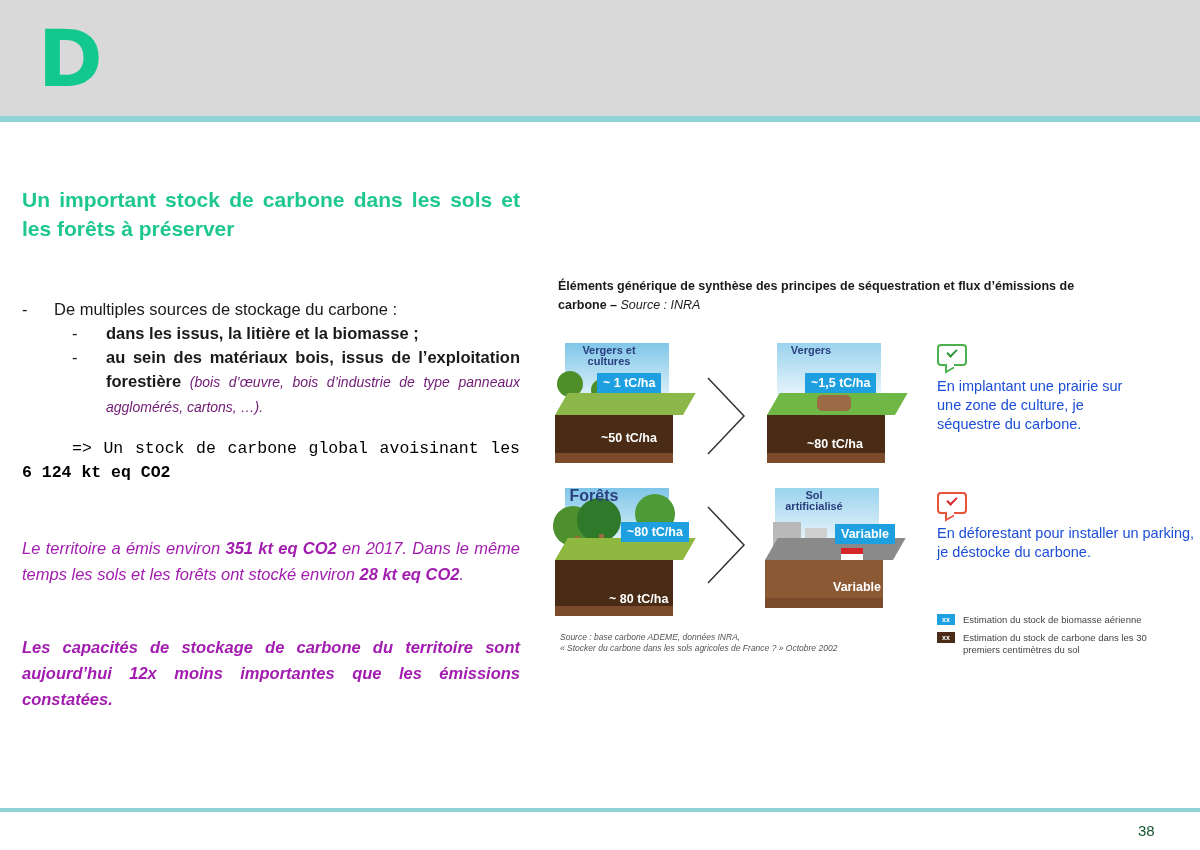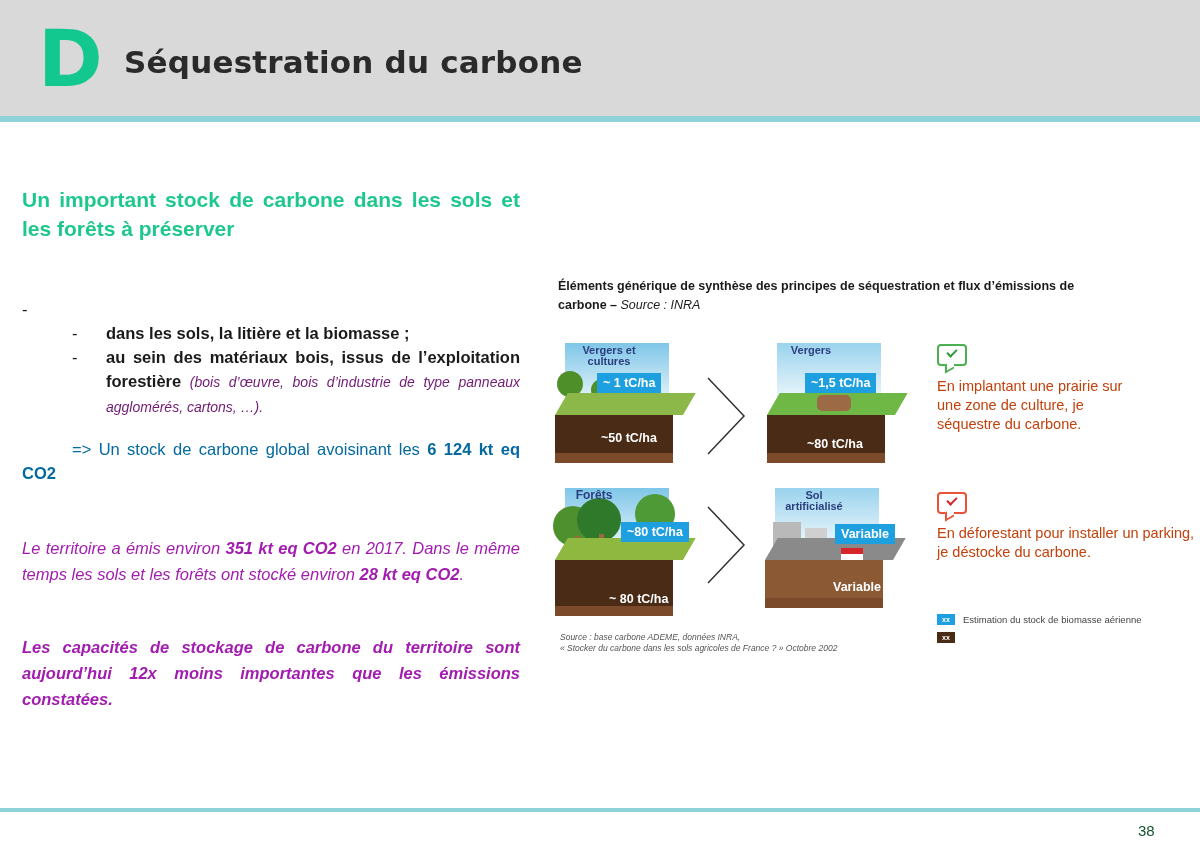--- a/index.html
+++ b/index.html
@@ -15,21 +15,21 @@
 
   .bullets { position: absolute; left: 22px; top: 297px; width: 498px; font-size: 16.5px; line-height: 24px; color: #1a1a1a; }
   .b1 { display: flex; }
   .b1 .dash { width: 32px; flex: none; }
   .b2 { display: flex; margin-left: 50px; }
   .b2 .dash { width: 34px; flex: none; }
   .b2-text { text-align: justify; text-align-last: left; }
   .b2-text b { font-weight: bold; }
   .b2-text i { font-size: 14px; color: #701a75; }
 
-  .conclusion { position: absolute; left: 22px; top: 437px; width: 498px; font-size: 16.5px; line-height: 24px; text-align: justify; text-align-last: left; color: #0369a1; text-indent: 50px; }
+  .conclusion { position: absolute; left: 22px; top: 437px; width: 498px; font-size: 16.5px; line-height: 24px; text-align: justify; text-align-last: left; color: #000000; text-indent: 50px; font-family: Liberation Mono, monospace; }
   .conclusion b { font-weight: bold; }
 
   .pink1, .pink2 { position: absolute; left: 22px; width: 498px; font-style: italic; font-size: 16.5px; line-height: 26px; color: #a21caf; text-align: justify; text-align-last: left; }
   .pink1 { top: 535px; }
   .pink2 { top: 634px; font-weight: bold; }
   .pink1 b { font-weight: bold; }
 
   .fig-caption { position: absolute; left: 558px; top: 277px; width: 560px; font-size: 12.5px; line-height: 19px; color: #1a1a1a; }
   .fig-caption b { font-weight: bold; }
   .fig-caption i { font-style: italic; }
@@ -39,51 +39,51 @@
   .tile .top { position: absolute; left: 0; top: 50px; width: 128px; height: 22px; background: #7cb64a; transform: skewX(-30deg); transform-origin: left bottom; }
   .tile .soil { position: absolute; left: 0; top: 72px; width: 118px; height: 48px; background: #4a2c16; border-bottom: 10px solid #7a4a2a; }
   .tile .label-top { position: absolute; left: 14px; top: 2px; font-weight: bold; font-size: 11px; line-height: 11px; color: #2b3e7e; text-align: center; width: 80px; }
   .tile .blue-tag { position: absolute; background: #1ea0e0; color: #fff; font-weight: bold; font-size: 12.5px; padding: 3px 6px; white-space: nowrap; }
   .tile .soil-tag { position: absolute; color: #fff; font-weight: bold; font-size: 12.5px; white-space: nowrap; }
   .tree { position: absolute; border-radius: 50%; background: #3d8a2e; }
   .trunk { position: absolute; width: 5px; background: #9a6a3a; }
 
   .chevron { position: absolute; width: 40px; height: 80px; }
 
-  .msg { position: absolute; left: 937px; width: 240px; font-size: 14.5px; line-height: 19px; color: #c2410c; }
+  .msg { position: absolute; left: 937px; width: 240px; font-size: 14.5px; line-height: 19px; color: #1d4ed8; }
   .bubble { position: absolute; left: 937px; width: 30px; height: 22px; border: 2px solid; border-radius: 4px; }
   .bubble::after { content: ""; position: absolute; left: 6px; bottom: -7px; width: 7px; height: 7px; background: #fff; border-left: 2px solid; border-bottom: 2px solid; border-color: inherit; transform: skewY(-30deg); }
   .bubble .tick { position: absolute; left: 8px; top: 3px; width: 10px; height: 6px; border-left: 2.5px solid; border-bottom: 2.5px solid; transform: rotate(-45deg); }
 
   .legend-item { position: absolute; left: 937px; display: flex; align-items: flex-start; font-size: 9.5px; line-height: 12px; color: #444; }
   .legend-sw { width: 18px; height: 11px; color: #fff; font-size: 7px; font-weight: bold; text-align: center; line-height: 11px; margin-right: 8px; flex: none; }
 
   .fig-source { position: absolute; left: 560px; top: 632px; font-size: 8.5px; line-height: 11px; font-style: italic; color: #555; }
 
   .footer-line { position: absolute; left: 0; top: 808px; width: 1200px; height: 4px; background: #8fd3d8; }
   .page-number { position: absolute; left: 1138px; top: 822px; font-size: 15px; color: #14532d; }
 </style>
 </head>
 <body>
 
 <div class="header">
   <div class="section-letter">D</div>
-  <div class="page-title">Séquestration du carbone</div>
 </div>
 <div class="header-line"></div>
 
 <div class="subtitle">Un important stock de carbone dans les sols et les forêts à préserver</div>
 
 <div class="bullets">
   <div class="b1">
     <span class="dash">-</span>
+    <span>De multiples sources de stockage du carbone :</span>
   </div>
   <div class="b2">
     <span class="dash">-</span>
-    <span class="b2-text"><b>dans les sols, la litière et la biomasse ;</b></span>
+    <span class="b2-text"><b>dans les issus, la litière et la biomasse ;</b></span>
   </div>
   <div class="b2">
     <span class="dash">-</span>
     <span class="b2-text"><b>au sein des matériaux bois, issus de l’exploitation forestière</b><i> (bois d’œuvre, bois d’industrie de type panneaux agglomérés, cartons, …).</i></span>
   </div>
 </div>
 
 <div class="conclusion"><span>=&gt; Un stock de carbone global avoisinant les </span><b>6 124 kt eq CO2</b></div>
 
 <div class="pink1"><span>Le territoire a émis environ </span><b>351 kt eq CO2</b><span> en 2017. Dans le même temps les sols et les forêts ont stocké environ </span><b>28 kt eq CO2</b><span>.</span></div>
@@ -122,21 +122,21 @@
 <div class="tile" style="left:555px; top:488px;">
   <div class="sky"></div>
   <div class="tree" style="left:-2px; top:18px; width:40px; height:40px; background:#4e8f2e;"></div>
   <div class="tree" style="left:22px; top:10px; width:44px; height:44px; background:#2f7a2a;"></div>
   <div class="tree" style="left:80px; top:6px; width:40px; height:40px; background:#4e9a36;"></div>
   <div class="trunk" style="left:20px; top:48px; height:26px;"></div>
   <div class="trunk" style="left:44px; top:46px; height:28px;"></div>
   <div class="trunk" style="left:100px; top:42px; height:30px;"></div>
   <div class="top" style="background:#8fb840;"></div>
   <div class="soil" style="height:56px;"></div>
-  <div class="label-top" style="width:50px; font-size:12px;">Forêts</div>
+  <div class="label-top" style="width:50px; font-size:16px;">Forêts</div>
   <div class="blue-tag" style="left:66px; top:34px;">~80 tC/ha</div>
   <div class="soil-tag" style="left:54px; top:104px;">~ 80 tC/ha</div>
 </div>
 
 <svg class="chevron" style="left:706px; top:505px;" viewBox="0 0 40 80">
     <polyline points="2,2 38,40 2,78" fill="none" stroke="#333" stroke-width="1.5"></polyline>
   </svg>
 
 <div class="tile" style="left:765px; top:488px;">
   <div class="sky" style="background:linear-gradient(#9ad3ee,#f2f9fc);"></div>
@@ -159,20 +159,21 @@
     <div class="tick" style="border-color:#d6262a;"></div>
   </div>
 <div class="msg" style="top:524px; width:260px;">En déforestant pour installer un parking, je déstocke du carbone.</div>
 
 <div class="legend-item" style="top:614px;">
   <span class="legend-sw" style="background:#1ea0e0;">xx</span>
   <span>Estimation du stock de biomasse aérienne</span>
 </div>
 <div class="legend-item" style="top:632px; width:240px;">
   <span class="legend-sw" style="background:#4a2c16;">xx</span>
+  <span>Estimation du stock de carbone dans les 30 premiers centimètres du sol</span>
 </div>
 
 <div class="fig-source">
   <div>Source : base carbone ADEME, données INRA,</div>
   <div>« Stocker du carbone dans les sols agricoles de France ? » Octobre 2002</div>
 </div>
 
 <div class="footer-line"></div>
 <div class="page-number">38</div>
 

